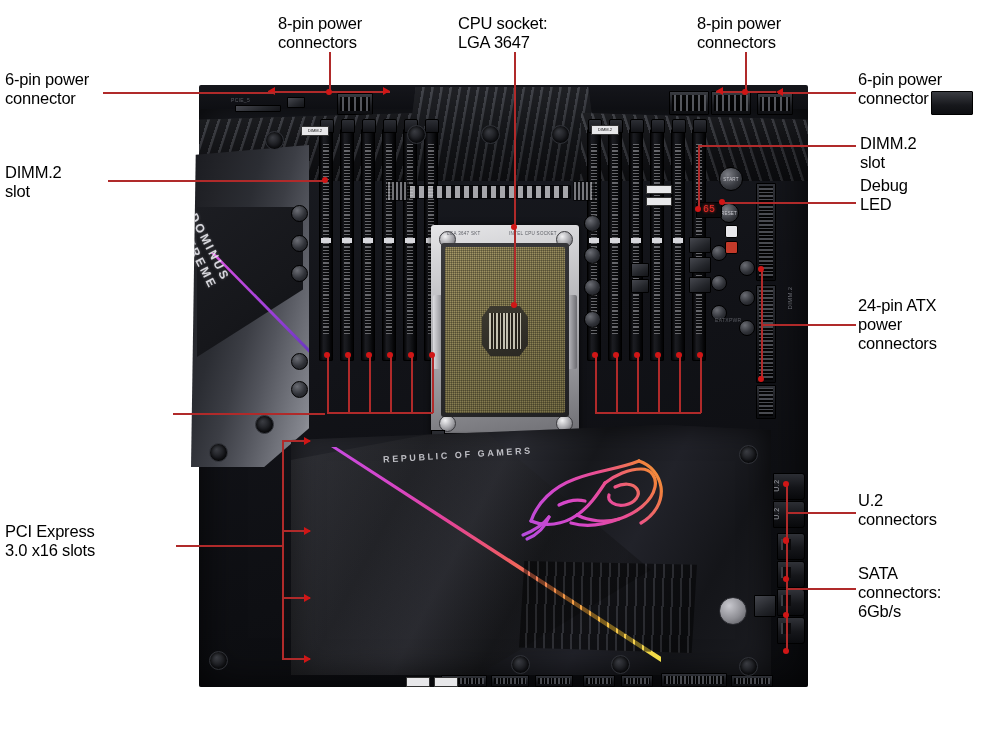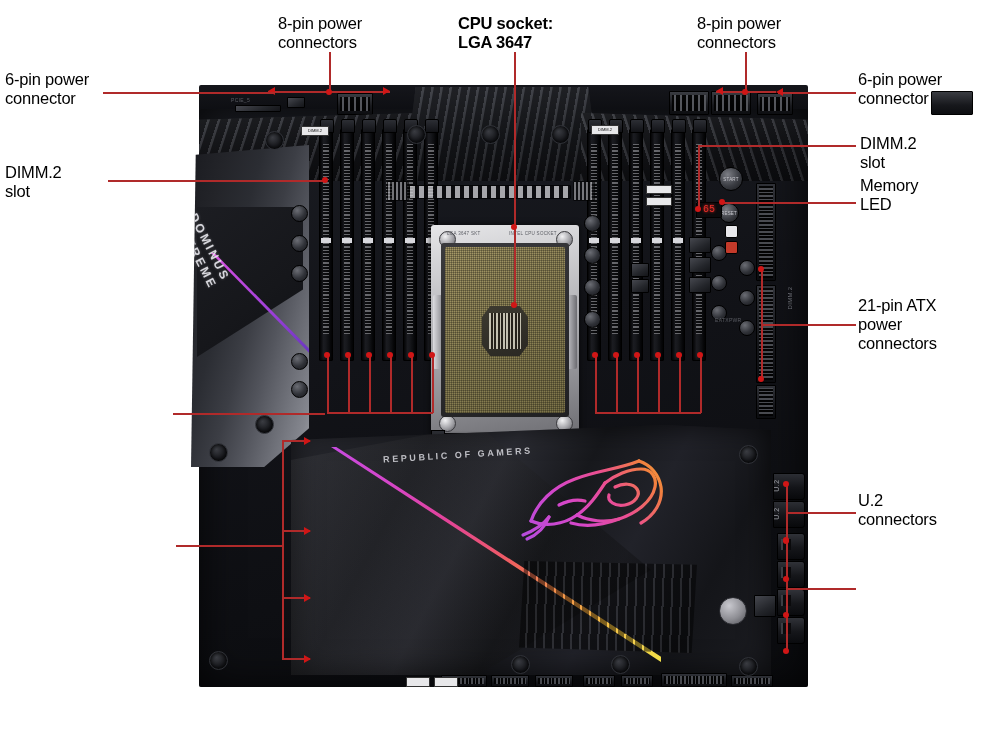--- a/index.html
+++ b/index.html
@@ -648,43 +648,48 @@
     <div class="screwhole" style="left:18px;top:358px;"></div>
     <div class="screwhole" style="left:18px;top:566px;"></div>
     <div class="screwhole" style="left:320px;top:570px;"></div>
     <div class="screwhole" style="left:420px;top:570px;"></div>
     <div class="screwhole" style="left:548px;top:572px;"></div>
     <div class="screwhole" style="left:548px;top:360px;"></div>
   </div>
 
   <div class="callout" style="left:278px;top:14px;">8-pin power
 connectors</div>
-  <div class="callout" style="left:458px;top:14px;font-weight:bold;">CPU socket:
+  <div class="callout" style="left:458px;top:14px;">CPU socket:
 LGA 3647</div>
   <div class="callout" style="left:697px;top:14px;">8-pin power
 connectors</div>
 
   <div class="callout" style="left:5px;top:70px;">6-pin power
 connector</div>
   <div class="callout" style="left:858px;top:70px;">6-pin power
 connector</div>
 
   <div class="callout" style="left:5px;top:163px;">DIMM.2
 slot</div>
   <div class="callout" style="left:860px;top:134px;">DIMM.2
 slot</div>
-  <div class="callout" style="left:860px;top:176px;">Memory
+  <div class="callout" style="left:860px;top:176px;">Debug
 LED</div>
 
 
-  <div class="callout" style="left:858px;top:296px;">21-pin ATX
+  <div class="callout" style="left:858px;top:296px;">24-pin ATX
 power
 connectors</div>
+  <div class="callout" style="left:5px;top:522px;">PCI Express
+3.0 x16 slots</div>
   <div class="callout" style="left:858px;top:491px;">U.2
 connectors</div>
+  <div class="callout" style="left:858px;top:564px;">SATA
+connectors:
+6Gb/s</div>
 
   <div class="lead v" style="left:329px;top:52px;height:40px;"></div>
   <div class="lead" style="left:268px;top:91px;width:122px;"></div>
   <div class="arrowL" style="left:268px;top:87px;"></div>
   <div class="arrowR" style="left:383px;top:87px;"></div>
   <div class="dot" style="left:326px;top:89px;"></div>
 
   <div class="lead" style="left:103px;top:92px;width:172px;"></div>
 
   <div class="lead v" style="left:514px;top:52px;height:250px;"></div>

